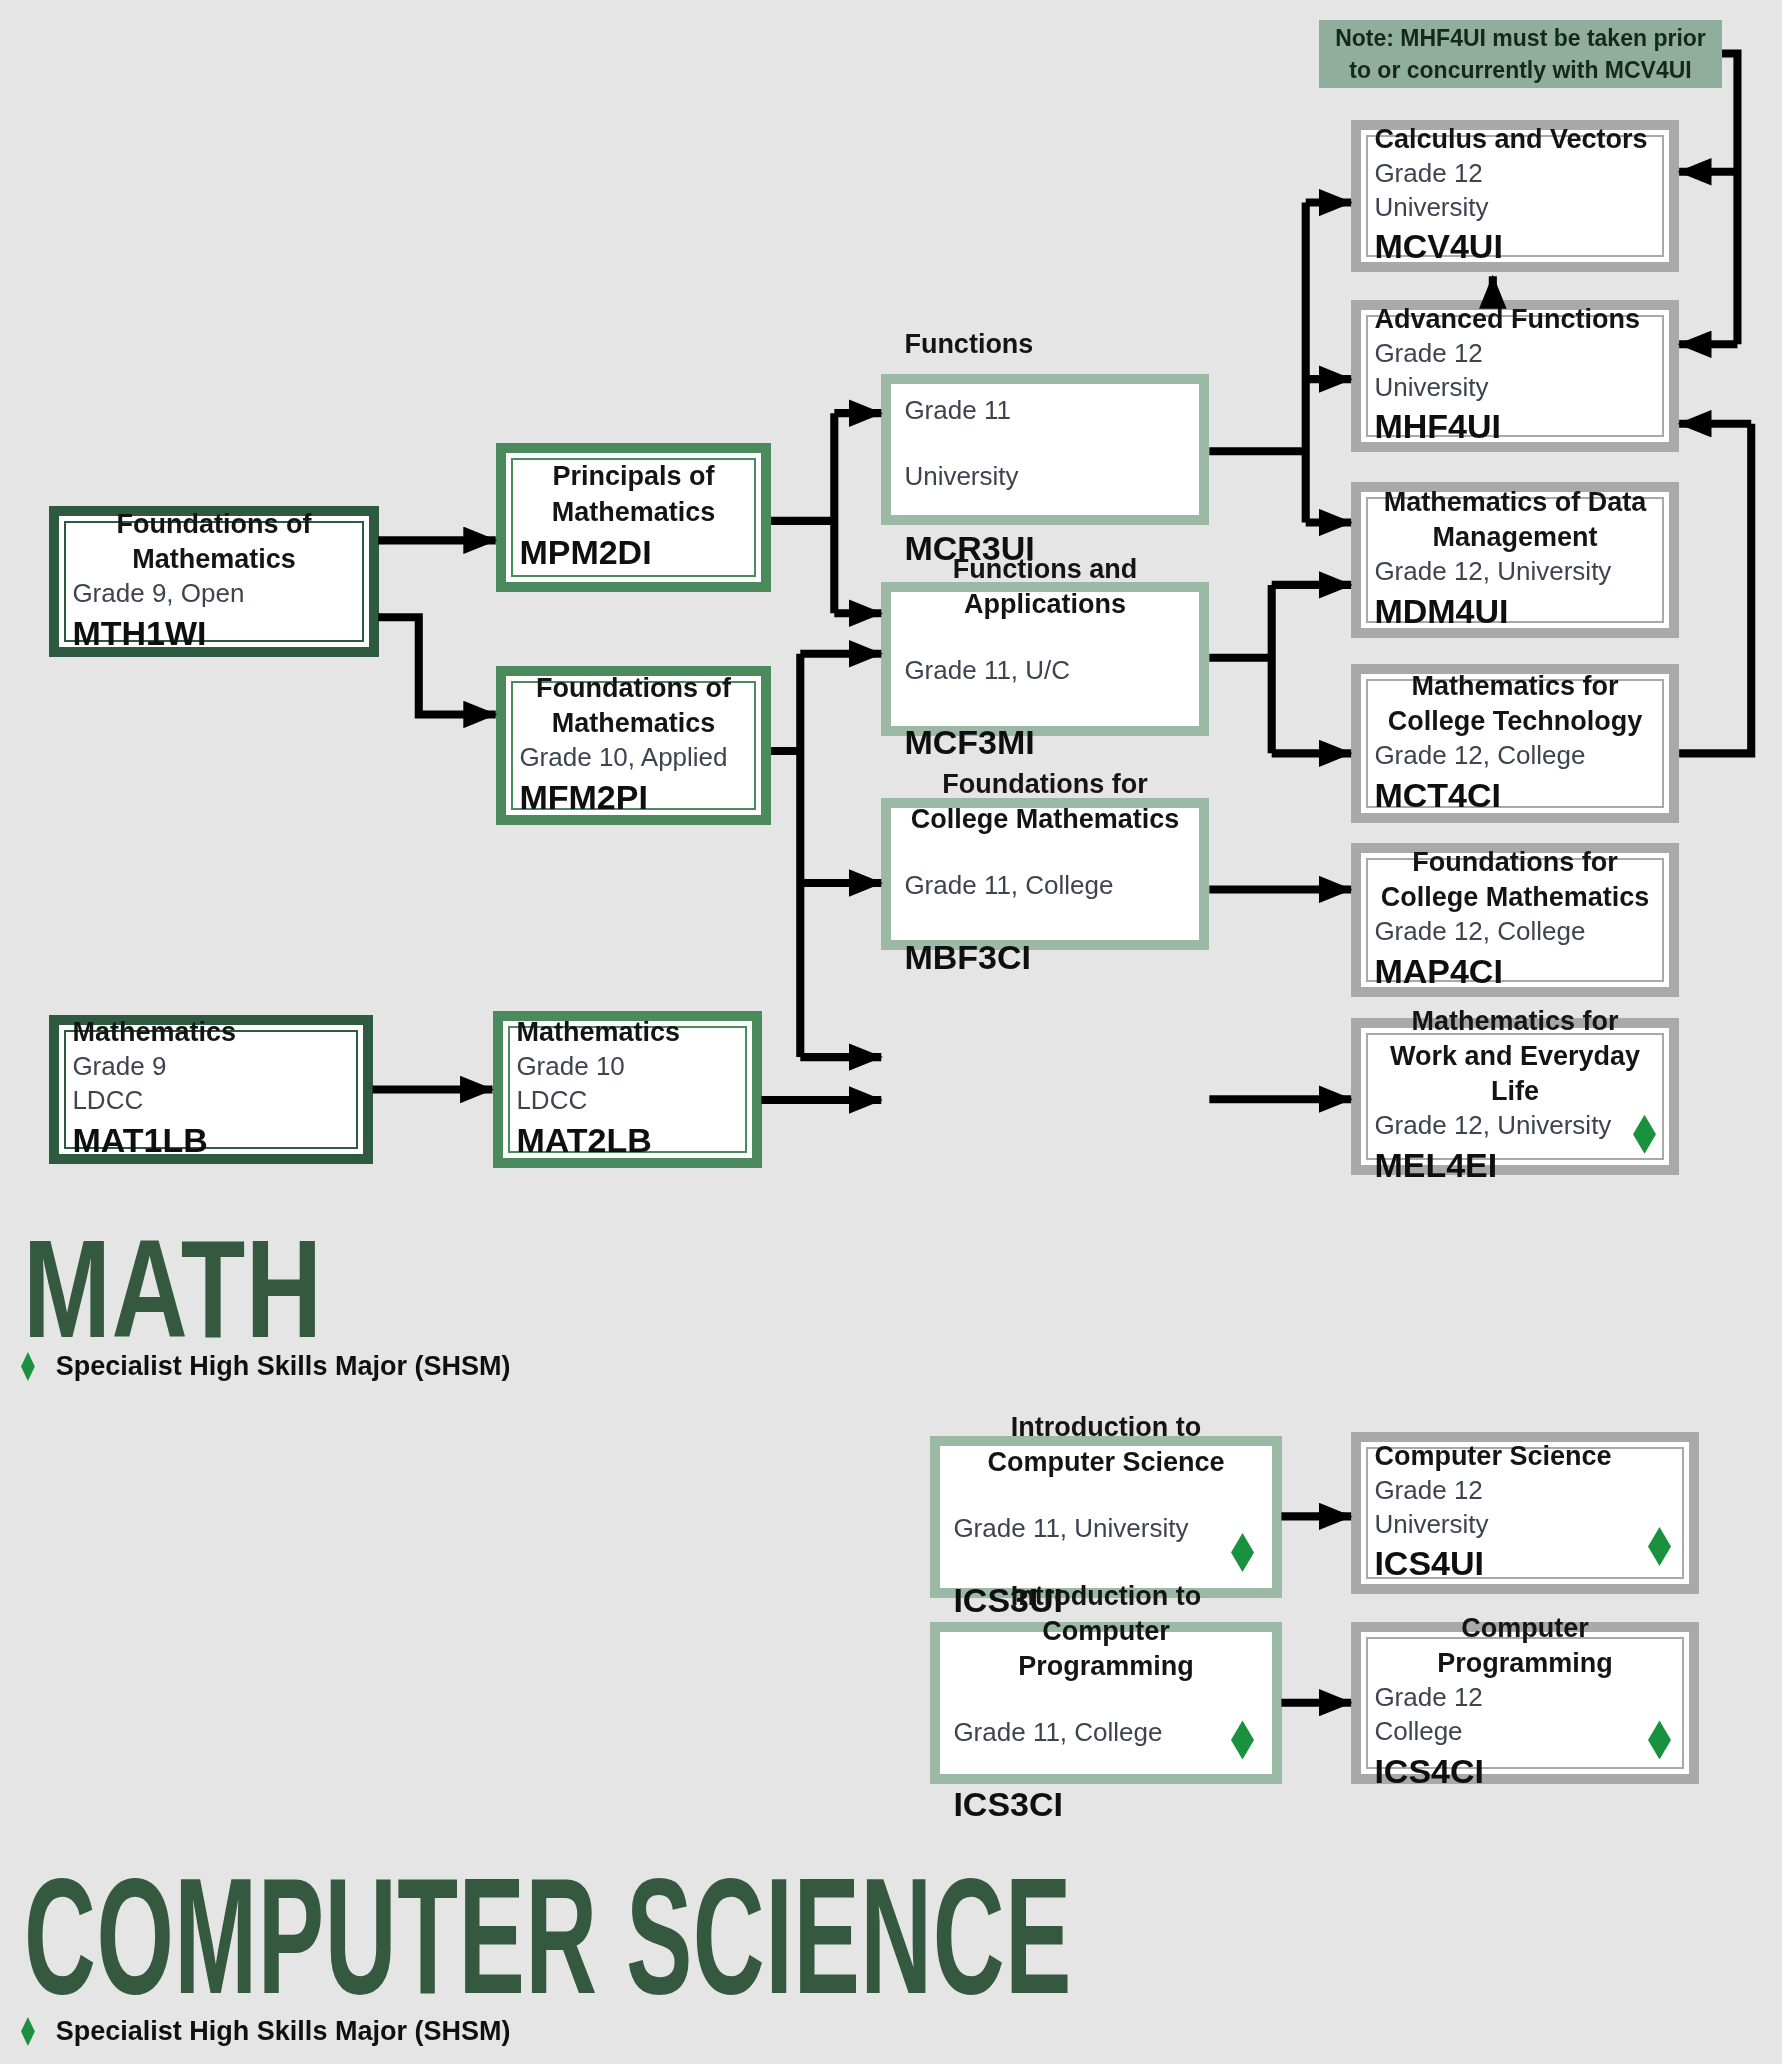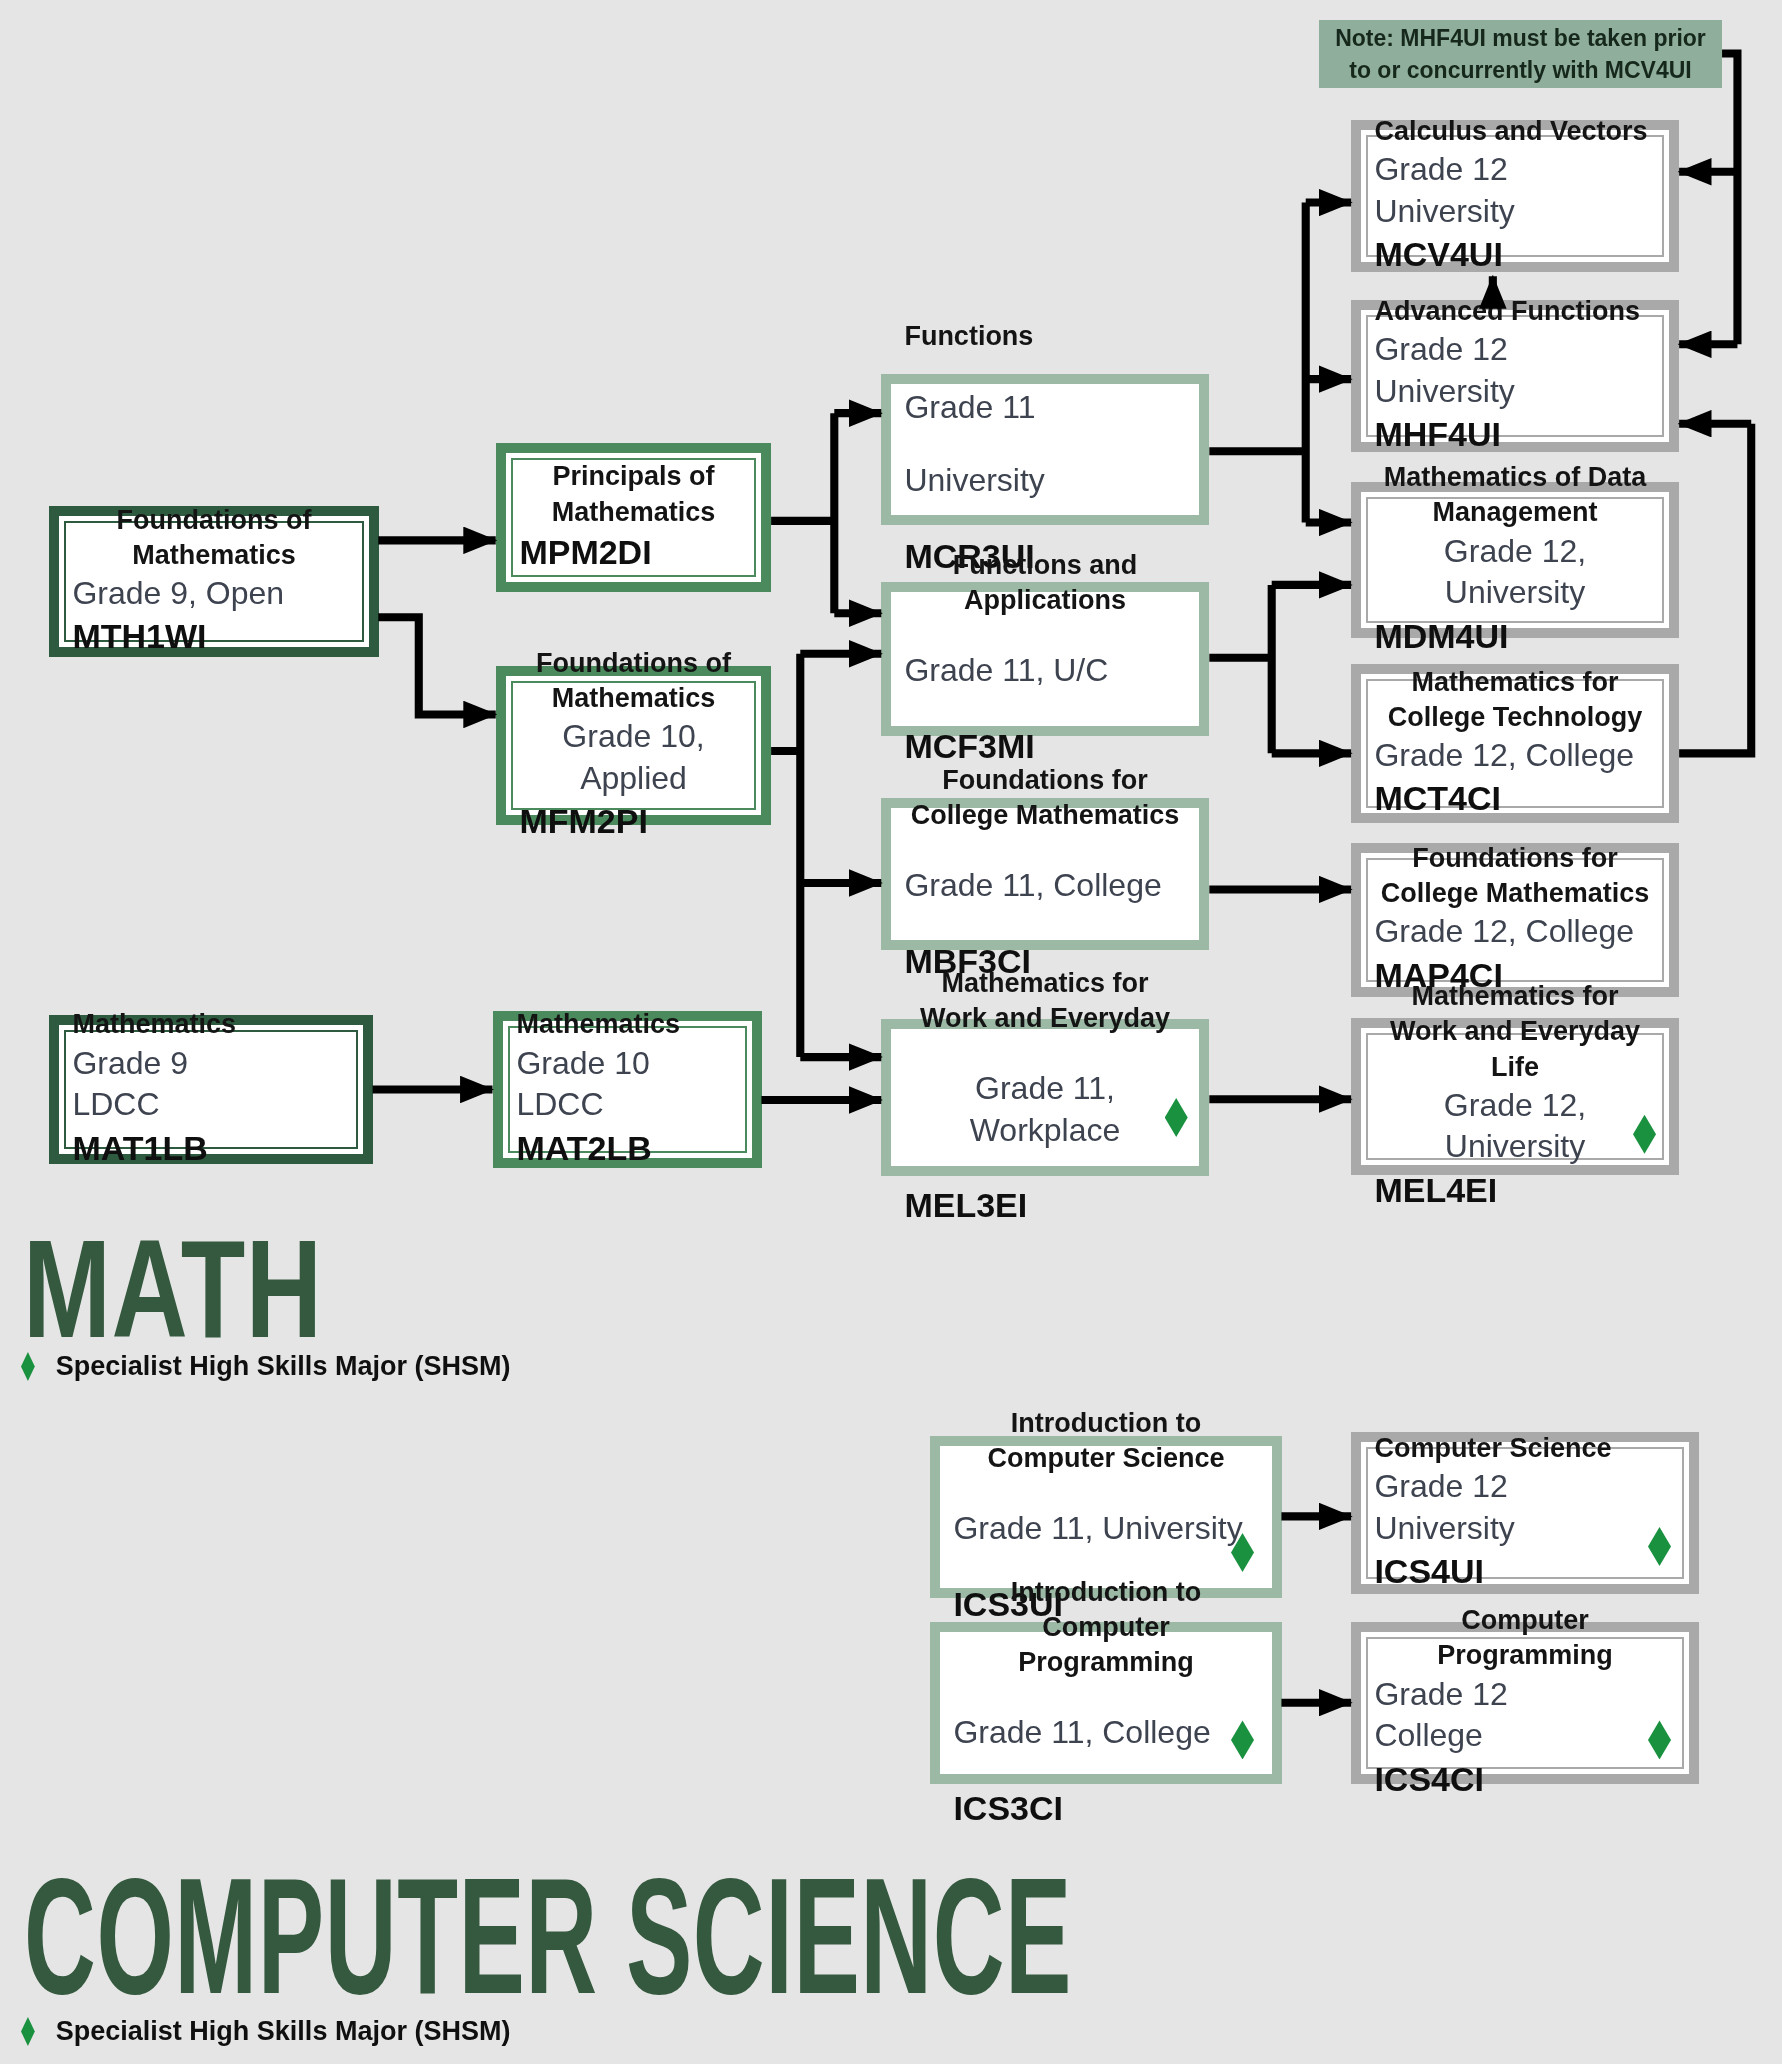--- a/index.html
+++ b/index.html
@@ -13,21 +13,21 @@
     position:absolute;inset:4.9px;display:flex;flex-direction:column;justify-content:center;
     align-items:flex-start;text-align:center;padding:1.6px 6.5px;box-sizing:border-box;
   }
   .tier-dark{--c:#2e5b40;}
   .tier-mid{--c:#4a8a5c;}
   .tier-sage{--c:#9bb9a5;}
   .tier-gray{--c:#a9a9a9;}
   .tier-dark .inner,.tier-mid .inner,.tier-gray .inner{border:2.4px solid var(--c);}
   .tier-sage .inner{border:2.4px solid transparent;gap:32px;}
   .c-title{font-weight:700;font-size:27px;line-height:1.3;color:#141414;}
-  .c-sub{font-weight:400;font-size:32px;line-height:1.3;color:#3e4350;}
+  .c-sub{font-weight:400;font-size:26px;line-height:1.3;color:#3e4350;}
   .c-sub:empty{display:none;}
   .c-code{font-weight:700;font-size:34px;line-height:1.35;color:#0f0f0f;}
   
   .diamond{
     position:absolute;width:23px;height:39px;background:#19913f;
     clip-path:polygon(50% 0,100% 50%,50% 100%,0 50%);
   }
   .diamond.legend{width:13.8px;height:29px;}
   #b-mel3ei .diamond{right:11.3px;bottom:29px;}
   #b-mel4ei .diamond{right:13px;bottom:11.3px;}
@@ -111,29 +111,20 @@
 
   <div class="course tier-sage" id="b-mbf3ci" style="left:881px;top:798px;width:328px;height:152px">
     <div class="inner">
       <div class="c-title">Foundations for College Mathematics</div>
       <div class="c-sub">Grade 11, College</div>
 
       <div class="c-code">MBF3CI</div>
     </div>
   </div>
 
-  <div class="course tier-sage" id="b-mel3ei" style="left:881px;top:1019px;width:328px;height:157px">
-    <div class="inner">
-      <div class="c-title">Mathematics for Work and Everyday</div>
-      <div class="c-sub">Grade 11, Workplace</div>
-
-      <div class="c-code">MEL3EI</div>
-    </div>
-    <span class="diamond"></span>
-  </div>
 
   <div class="course tier-gray" id="b-mcv4ui" style="left:1351px;top:120px;width:328px;height:152px">
     <div class="inner">
       <div class="c-title">Calculus and Vectors</div>
       <div class="c-sub">Grade 12</div>
       <div class="c-sub">University</div>
       <div class="c-code">MCV4UI</div>
     </div>
   </div>
 

